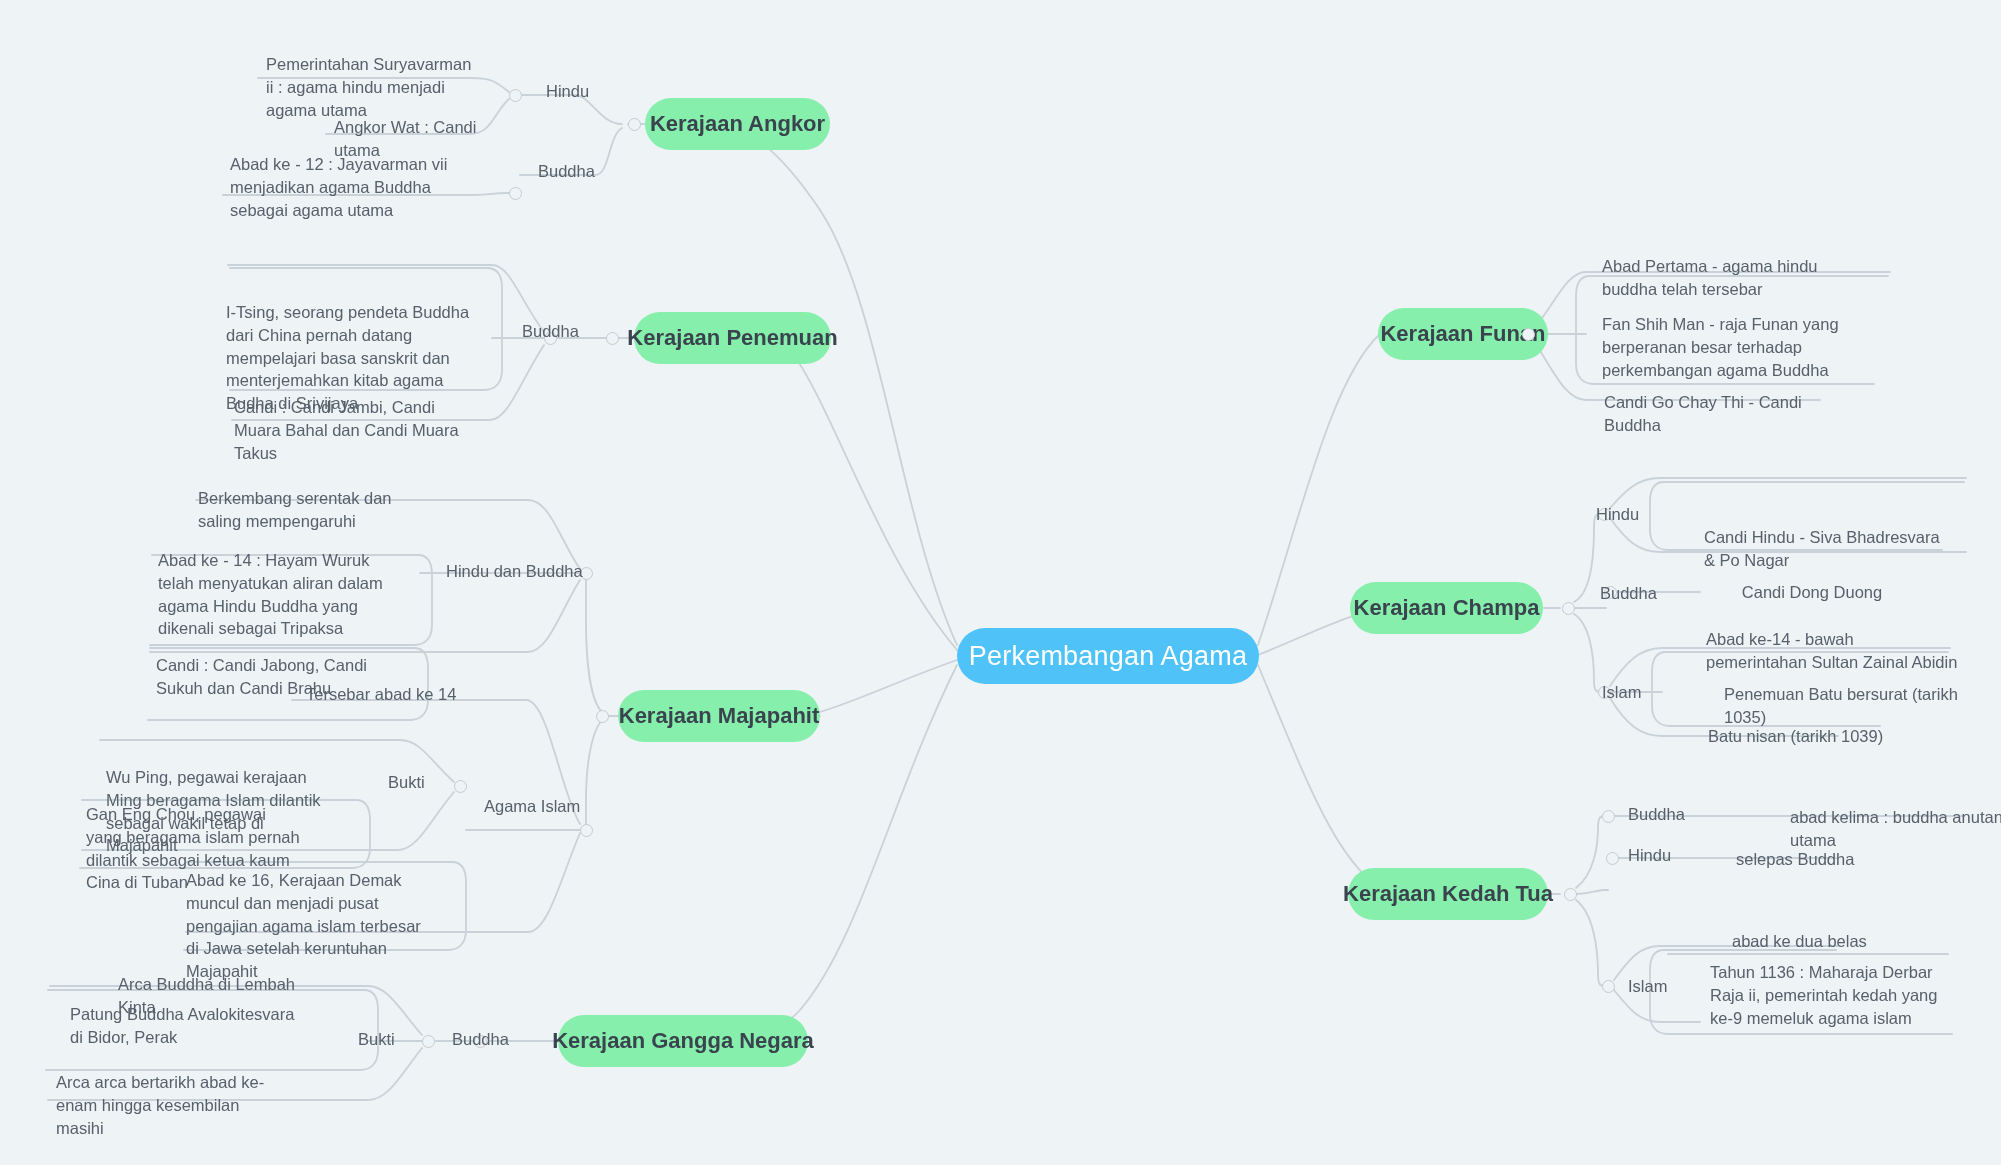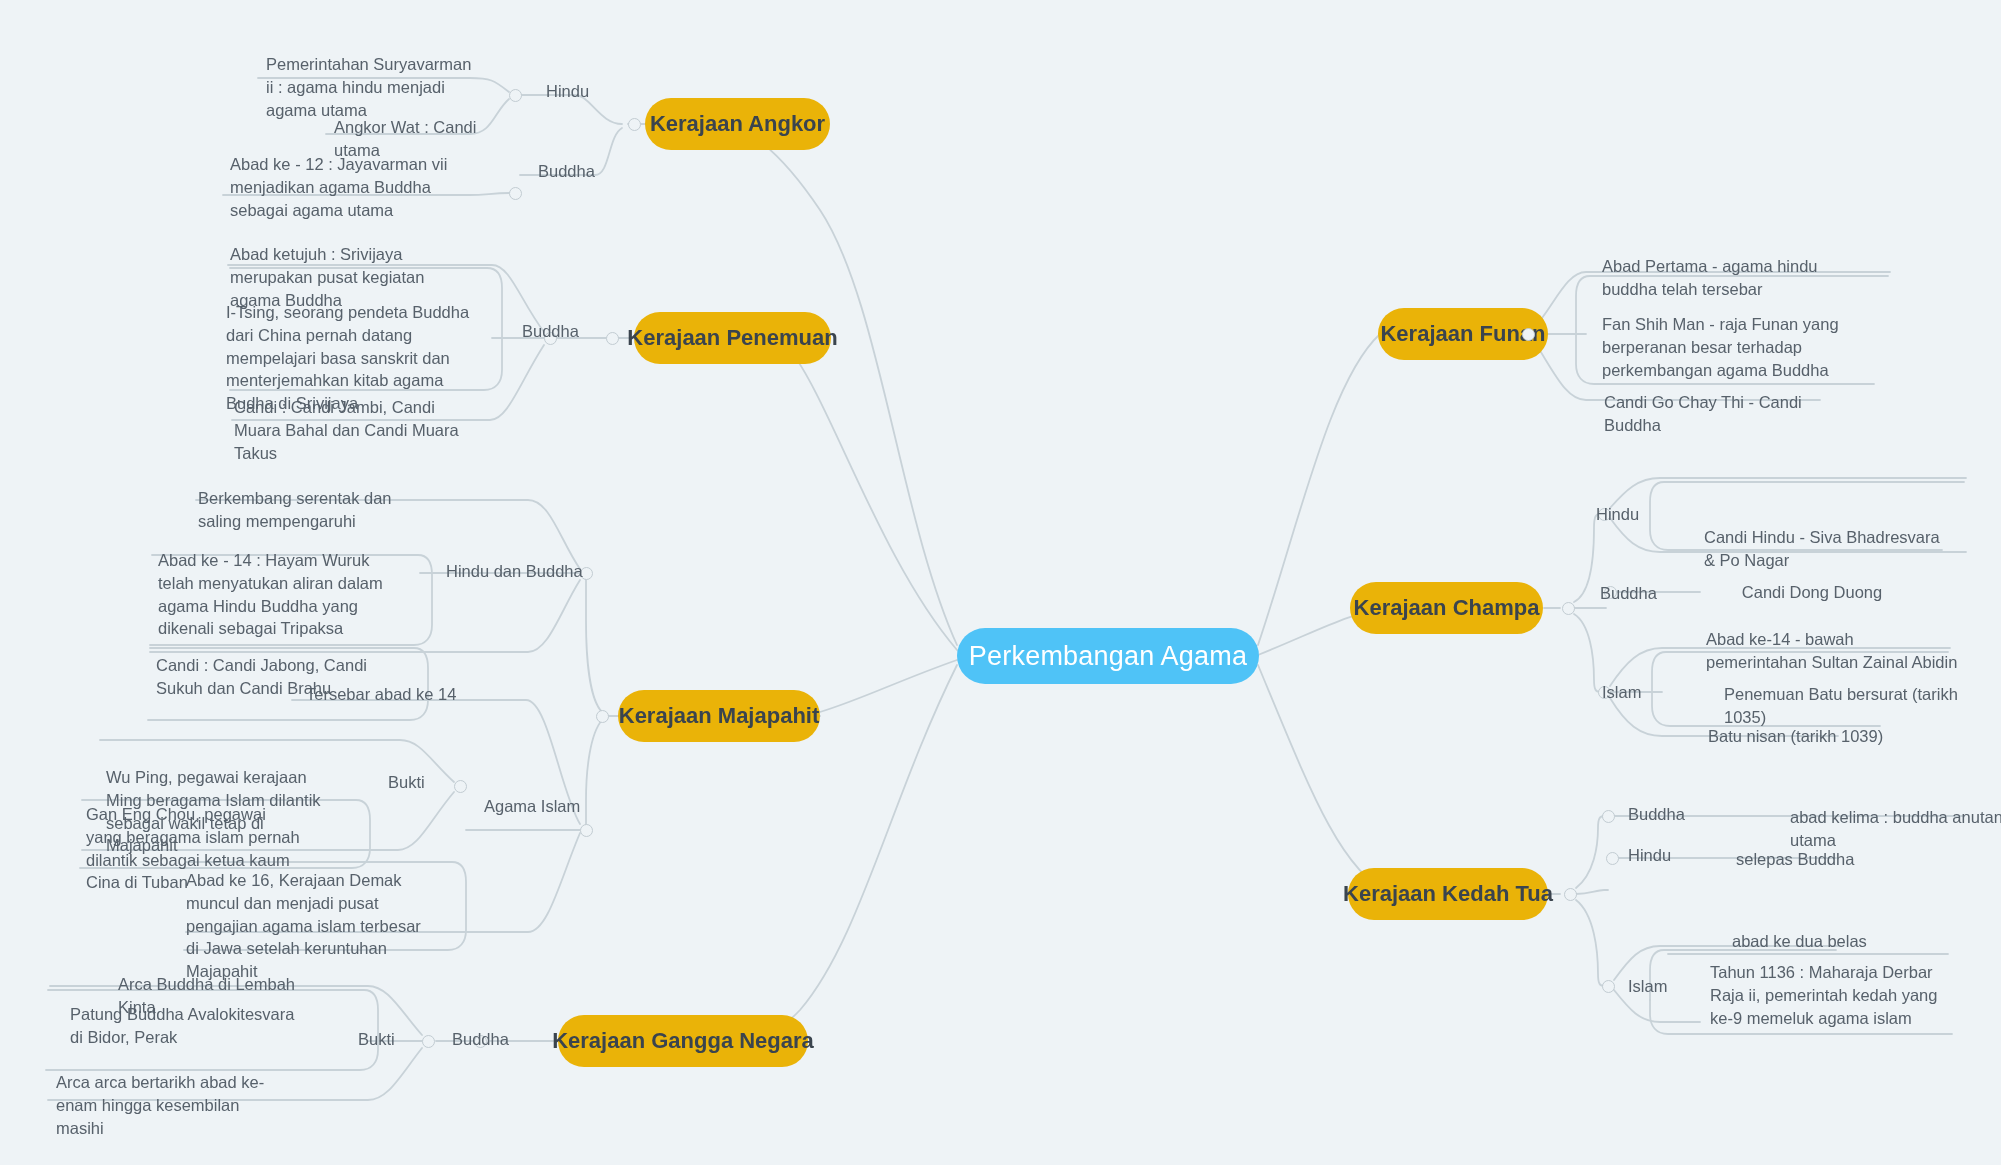--- a/index.html
+++ b/index.html
@@ -40,21 +40,21 @@
     font-size: 27px;
     font-weight: 400;
     letter-spacing: 0.2px;
     display: flex;
     align-items: center;
     justify-content: center;
     white-space: nowrap;
     padding: 0 34px;
   }
   .branch-node {
-    background: #eab308;
+    background: #86efac;
     color: #3a444e;
     border-radius: 34px;
     font-size: 22px;
     font-weight: 700;
     display: flex;
     align-items: center;
     justify-content: center;
     white-space: nowrap;
     padding: 0 30px;
   }
@@ -220,21 +220,20 @@
   <div class="leaf pad" style="left:222px; top:150px; width:264px;">Abad ke - 12 : Jayavarman vii menjadikan agama Buddha sebagai agama utama</div>
 
   <div class="node branch-node" style="left:634px; top:312px; width:197px; height:52px;">
     <span>Kerajaan Penemuan</span>
   </div>
   <div class="dot" style="left:606px; top:332px;"></div>
   <div class="dot" style="left:544px; top:332px;"></div>
 
   <div class="mid-label" style="left:522px; top:322px;">Buddha</div>
 
-  <div class="leaf pad" style="left:222px; top:240px; width:264px;">Abad ketujuh : Srivijaya merupakan pusat kegiatan agama Buddha</div>
   <div class="leaf pad" style="left:218px; top:298px; width:272px;">I-Tsing, seorang pendeta Buddha dari China pernah datang mempelajari basa sanskrit dan menterjemahkan kitab agama Budha di Srivijaya</div>
   <div class="leaf pad" style="left:226px; top:393px; width:262px;">Candi : Candi Jambi, Candi Muara Bahal dan Candi Muara Takus</div>
 
   <div class="node branch-node" style="left:618px; top:690px; width:202px; height:52px;">
     <span>Kerajaan Majapahit</span>
   </div>
   <div class="dot" style="left:596px; top:710px;"></div>
   <div class="dot" style="left:580px; top:567px;"></div>
   <div class="dot" style="left:580px; top:824px;"></div>
   <div class="dot" style="left:454px; top:780px;"></div>

